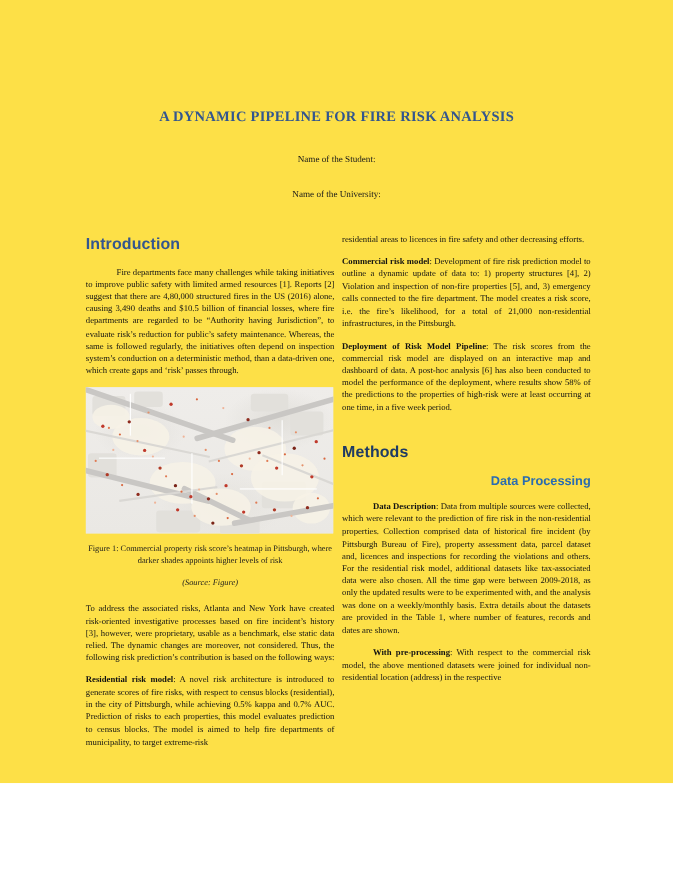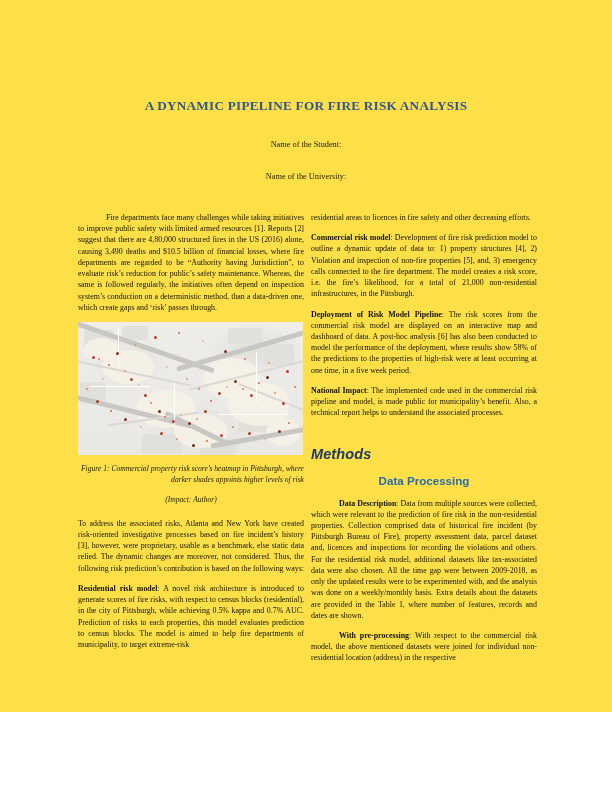--- a/index.html
+++ b/index.html
@@ -57,28 +57,28 @@
 
   h1.sec {
     margin: 0 0 9px 0;
     font-family: "Liberation Sans", "DejaVu Sans", sans-serif;
     font-weight: bold;
     font-size: 14.5px;
     color: #33568f;
     letter-spacing: 0.1px;
     text-align: left;
   }
-  h1.sec.navy { color: #1f3b64; font-style: italic; }
+  h1.sec.navy { color: #1f3b64; }
   h2.sub {
     margin: 0 0 8px 0;
     font-family: "Liberation Sans", "DejaVu Sans", sans-serif;
     font-weight: bold;
     font-size: 11.6px;
     color: #2a6cb0;
-    text-align: center;
+    text-align: right;
   }
   p {
     margin: 0 0 9px 0;
   }
   p.indent { text-indent: 28px; }
   .lead { font-weight: bold; }
 
   .spacer-methods { height: 16px; }
 
   
@@ -124,23 +124,22 @@
   .road-w {
     position: absolute;
     background: #ffffff;
   }
   .dot {
     position: absolute;
     border-radius: 50%;
   }
   .caption {
     margin-top: 8px;
-    font-style: italic;
     font-size: 7.6px;
-    text-align: right;
+    text-align: center;
     line-height: 1.45;
     color: #1a1a1a;
   }
   .source {
     margin-top: 10px;
     margin-bottom: 12px;
     font-style: italic;
     font-size: 7.6px;
     text-align: center;
     color: #1a1a1a;
@@ -149,20 +148,21 @@
 </head>
 <body>
 
 <div class="page">
 
   <div class="title">A DYNAMIC PIPELINE FOR FIRE RISK ANALYSIS</div>
   <div class="byline student">Name of the Student:</div>
   <div class="byline university">Name of the University:</div>
 
   <div class="col col-left">
+    <h1 class="sec">Introduction</h1>
 
     <p class="indent">Fire departments face many challenges while taking initiatives to improve public safety with limited armed resources [1]. Reports [2] suggest that there are 4,80,000 structured fires in the US (2016) alone, causing 3,490 deaths and $10.5 billion of financial losses, where fire departments are regarded to be “Authority having Jurisdiction”, to evaluate risk’s reduction for public’s safety maintenance. Whereas, the same is followed regularly, the initiatives often depend on inspection system’s conduction on a deterministic method, than a data-driven one, which create gaps and ‘risk’ passes through.</p>
 
     <div class="figure-wrap">
       <div class="map">
         <div class="map-bg"></div>
 
         <div class="patch" style="left:6px;  top:8px;  width:30px; height:18px;"></div>
         <div class="patch" style="left:44px; top:4px;  width:26px; height:14px;"></div>
         <div class="patch" style="left:150px;top:6px;  width:34px; height:16px;"></div>
@@ -246,36 +246,35 @@
         <div class="dot" style="left:166px;top:36px; width:2px;height:2px;background:#e07b54;"></div>
         <div class="dot" style="left:190px;top:40px; width:2px;height:2px;background:#e4906a;"></div>
         <div class="dot" style="left:208px;top:48px; width:3px;height:3px;background:#c0392b;"></div>
         <div class="dot" style="left:216px;top:64px; width:2px;height:2px;background:#d9673f;"></div>
         <div class="dot" style="left:88px; top:44px; width:2px;height:2px;background:#efb498;"></div>
         <div class="dot" style="left:108px;top:56px; width:2px;height:2px;background:#e4906a;"></div>
         <div class="dot" style="left:120px;top:66px; width:2px;height:2px;background:#e07b54;"></div>
       </div>
 
       <div class="caption">Figure 1: Commercial property risk score’s heatmap in Pittsburgh, where darker shades appoints higher levels of risk</div>
-      <div class="source">(Impact: Author)</div>
+      <div class="source">(Source: Figure)</div>
     </div>
 
     <p>To address the associated risks, Atlanta and New York have created risk-oriented investigative processes based on fire incident’s history [3], however, were proprietary, usable as a benchmark, else static data relied. The dynamic changes are moreover, not considered. Thus, the following risk prediction’s contribution is based on the following ways:</p>
 
     <p><span class="lead">Residential risk model</span><span>: A novel risk architecture is introduced to generate scores of fire risks, with respect to census blocks (residential), in the city of Pittsburgh, while achieving 0.5% kappa and 0.7% AUC. Prediction of risks to each properties, this model evaluates prediction to census blocks. The model is aimed to help fire departments of municipality, to target extreme-risk</span></p>
   </div>
 
   <div class="col col-right">
     <p>residential areas to licences in fire safety and other decreasing efforts.</p>
 
     <p><span class="lead">Commercial risk model</span><span>: Development of fire risk prediction model to outline a dynamic update of data to: 1) property structures [4], 2) Violation and inspection of non-fire properties [5], and, 3) emergency calls connected to the fire department. The model creates a risk score, i.e. the fire’s likelihood, for a total of 21,000 non-residential infrastructures, in the Pittsburgh.</span></p>
 
     <p><span class="lead">Deployment of Risk Model Pipeline</span><span>: The risk scores from the commercial risk model are displayed on an interactive map and dashboard of data. A post-hoc analysis [6] has also been conducted to model the performance of the deployment, where results show 58% of the predictions to the properties of high-risk were at least occurring at one time, in a five week period.</span></p>
 
-    <p><span class="lead">National Impact</span><span>: The implemented code used in the commercial risk pipeline and model, is made public for municipality’s benefit. Also, a technical report helps to understand the associated processes.</span></p>
 
     <div class="spacer-methods"></div>
 
     <h1 class="sec navy">Methods</h1>
     <h2 class="sub">Data Processing</h2>
 
     <p class="indent"><span class="lead">Data Description</span><span>: Data from multiple sources were collected, which were relevant to the prediction of fire risk in the non-residential properties. Collection comprised data of historical fire incident (by Pittsburgh Bureau of Fire), property assessment data, parcel dataset and, licences and inspections for recording the violations and others. For the residential risk model, additional datasets like tax-associated data were also chosen. All the time gap were between 2009-2018, as only the updated results were to be experimented with, and the analysis was done on a weekly/monthly basis. Extra details about the datasets are provided in the Table 1, where number of features, records and dates are shown.</span></p>
 
     <p class="indent"><span class="lead">With pre-processing</span><span>: With respect to the commercial risk model, the above mentioned datasets were joined for individual non-residential location (address) in the respective</span></p>
   </div>

